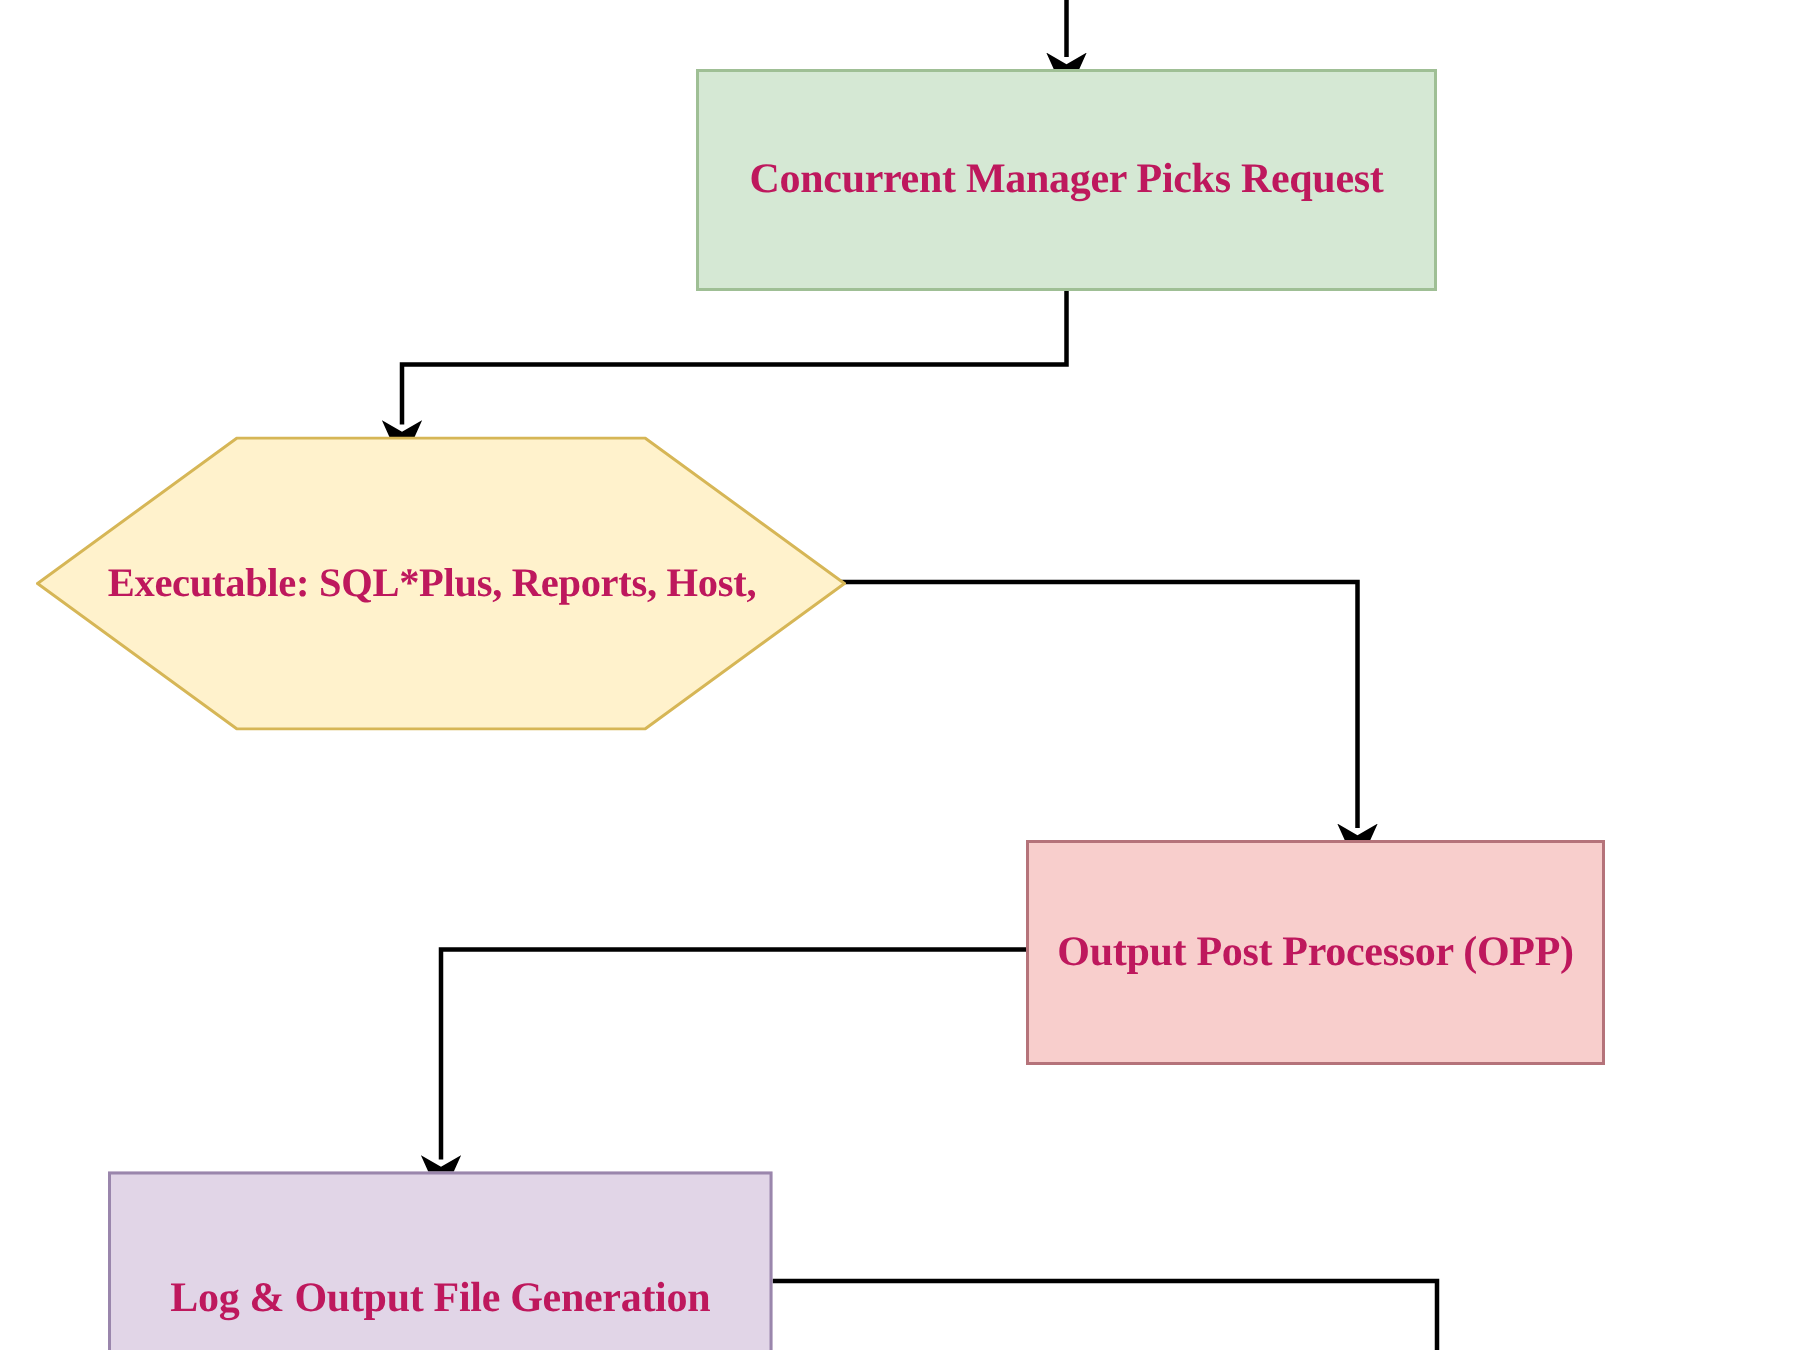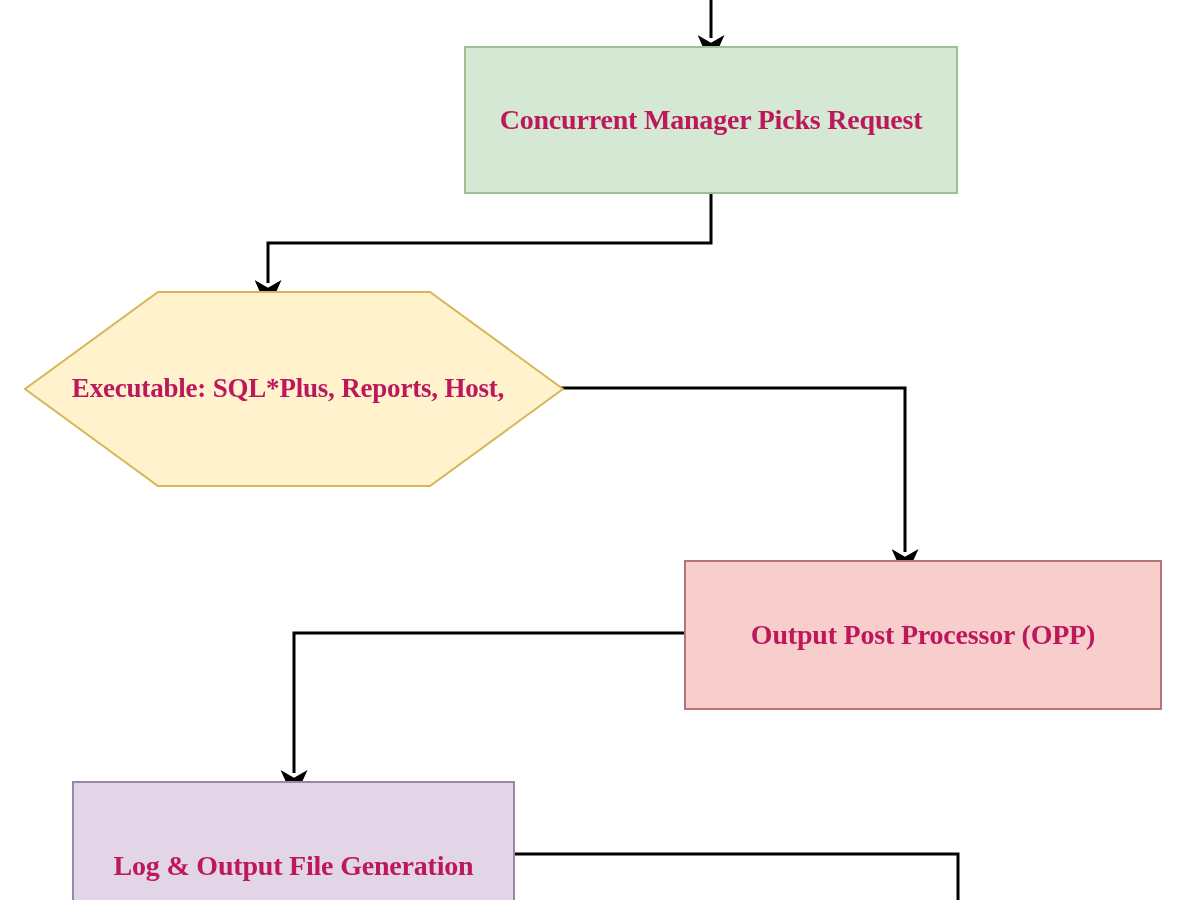--- a/index.html
+++ b/index.html
@@ -80,21 +80,21 @@
     position: relative;
     z-index: 2;
     font-size: 27px;
     width: 560px;
     margin-left: -12px;
   }
 
   #node-opp {
     left: 684px;
     top: 560px;
-    width: 478px;
+    width: 386px;
     height: 150px;
     background: #f8cecc;
     border-color: #b5737a;
   }
   #node-opp .node-label {
     font-size: 28px;
   }
 
   #node-log-output {
     left: 72px;

